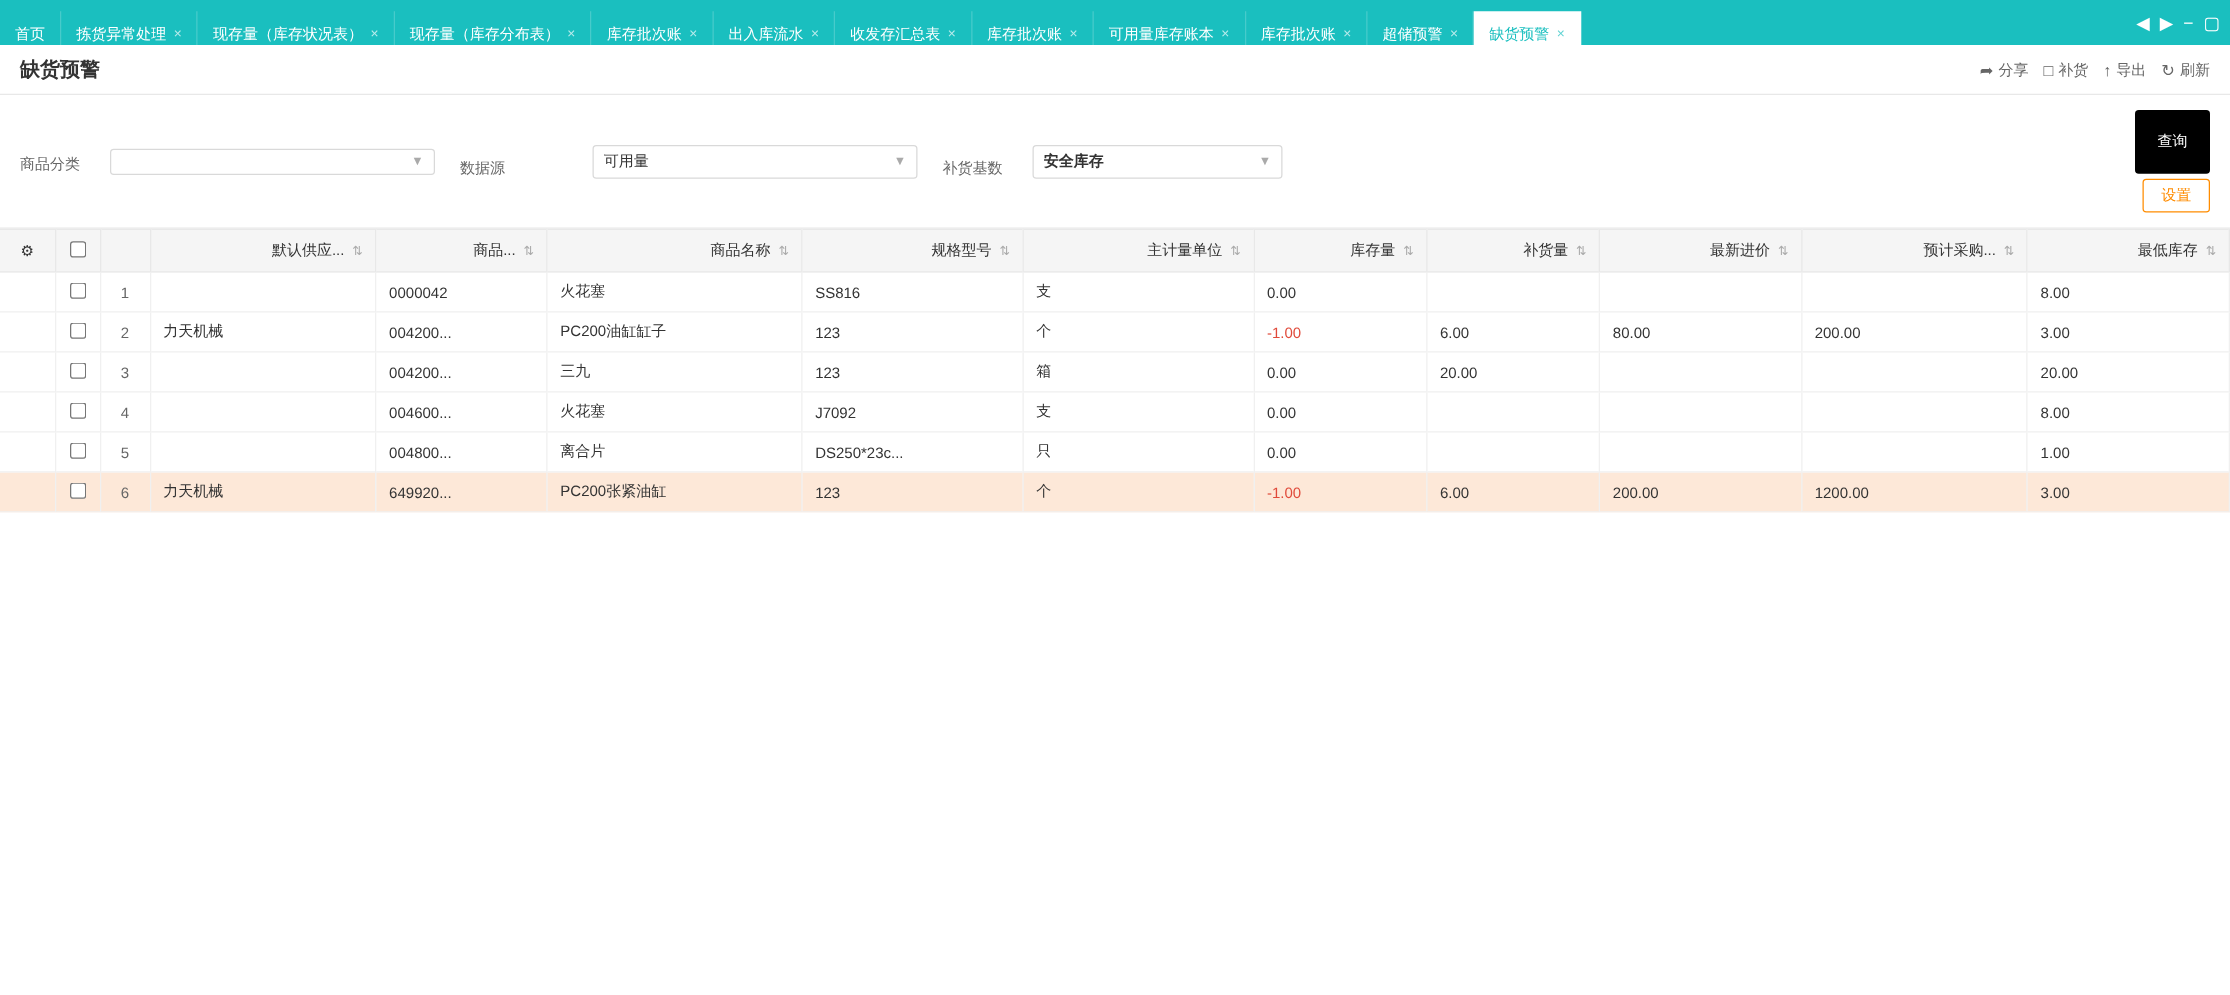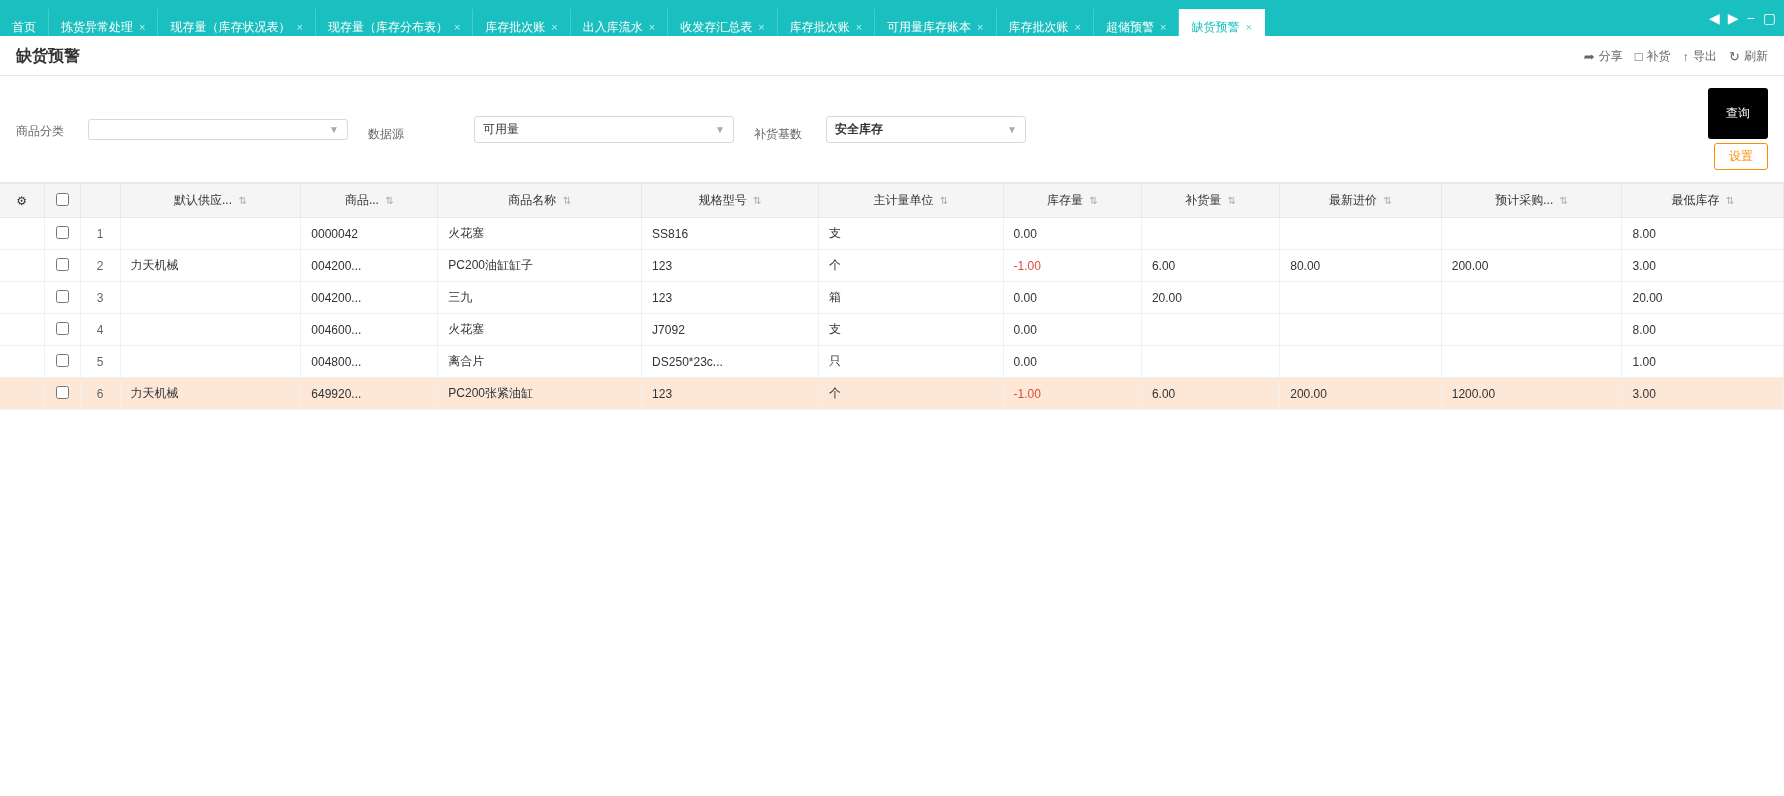--- a/index.html
+++ b/index.html
@@ -166,21 +166,21 @@
       border-collapse: collapse;
       font-size: 12px;
     }
     thead tr {
       background: #f5f5f5;
       border-top: 1px solid #e8e8e8;
       border-bottom: 1px solid #e8e8e8;
     }
     thead th {
       padding: 8px 10px;
-      text-align: center;
+      text-align: right;
       color: #333;
       font-weight: normal;
       border-right: 1px solid #e8e8e8;
       white-space: nowrap;
     }
     thead th.sortable {
       cursor: pointer;
     }
     thead th .sort-icon {
       margin-left: 3px;

